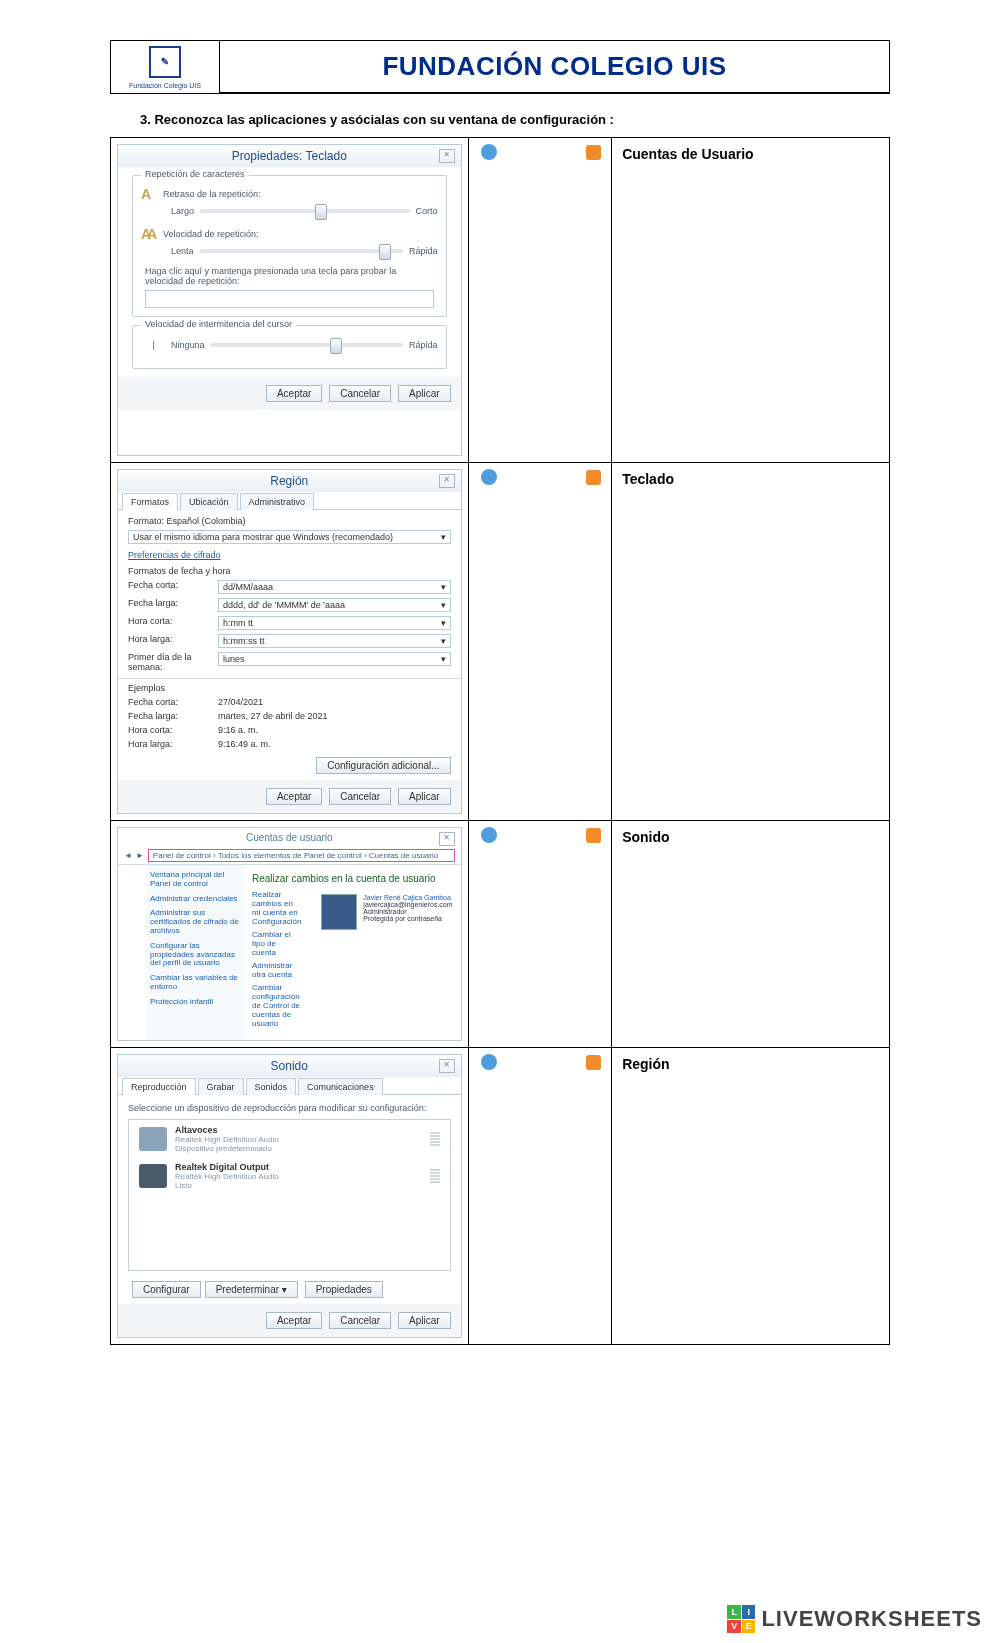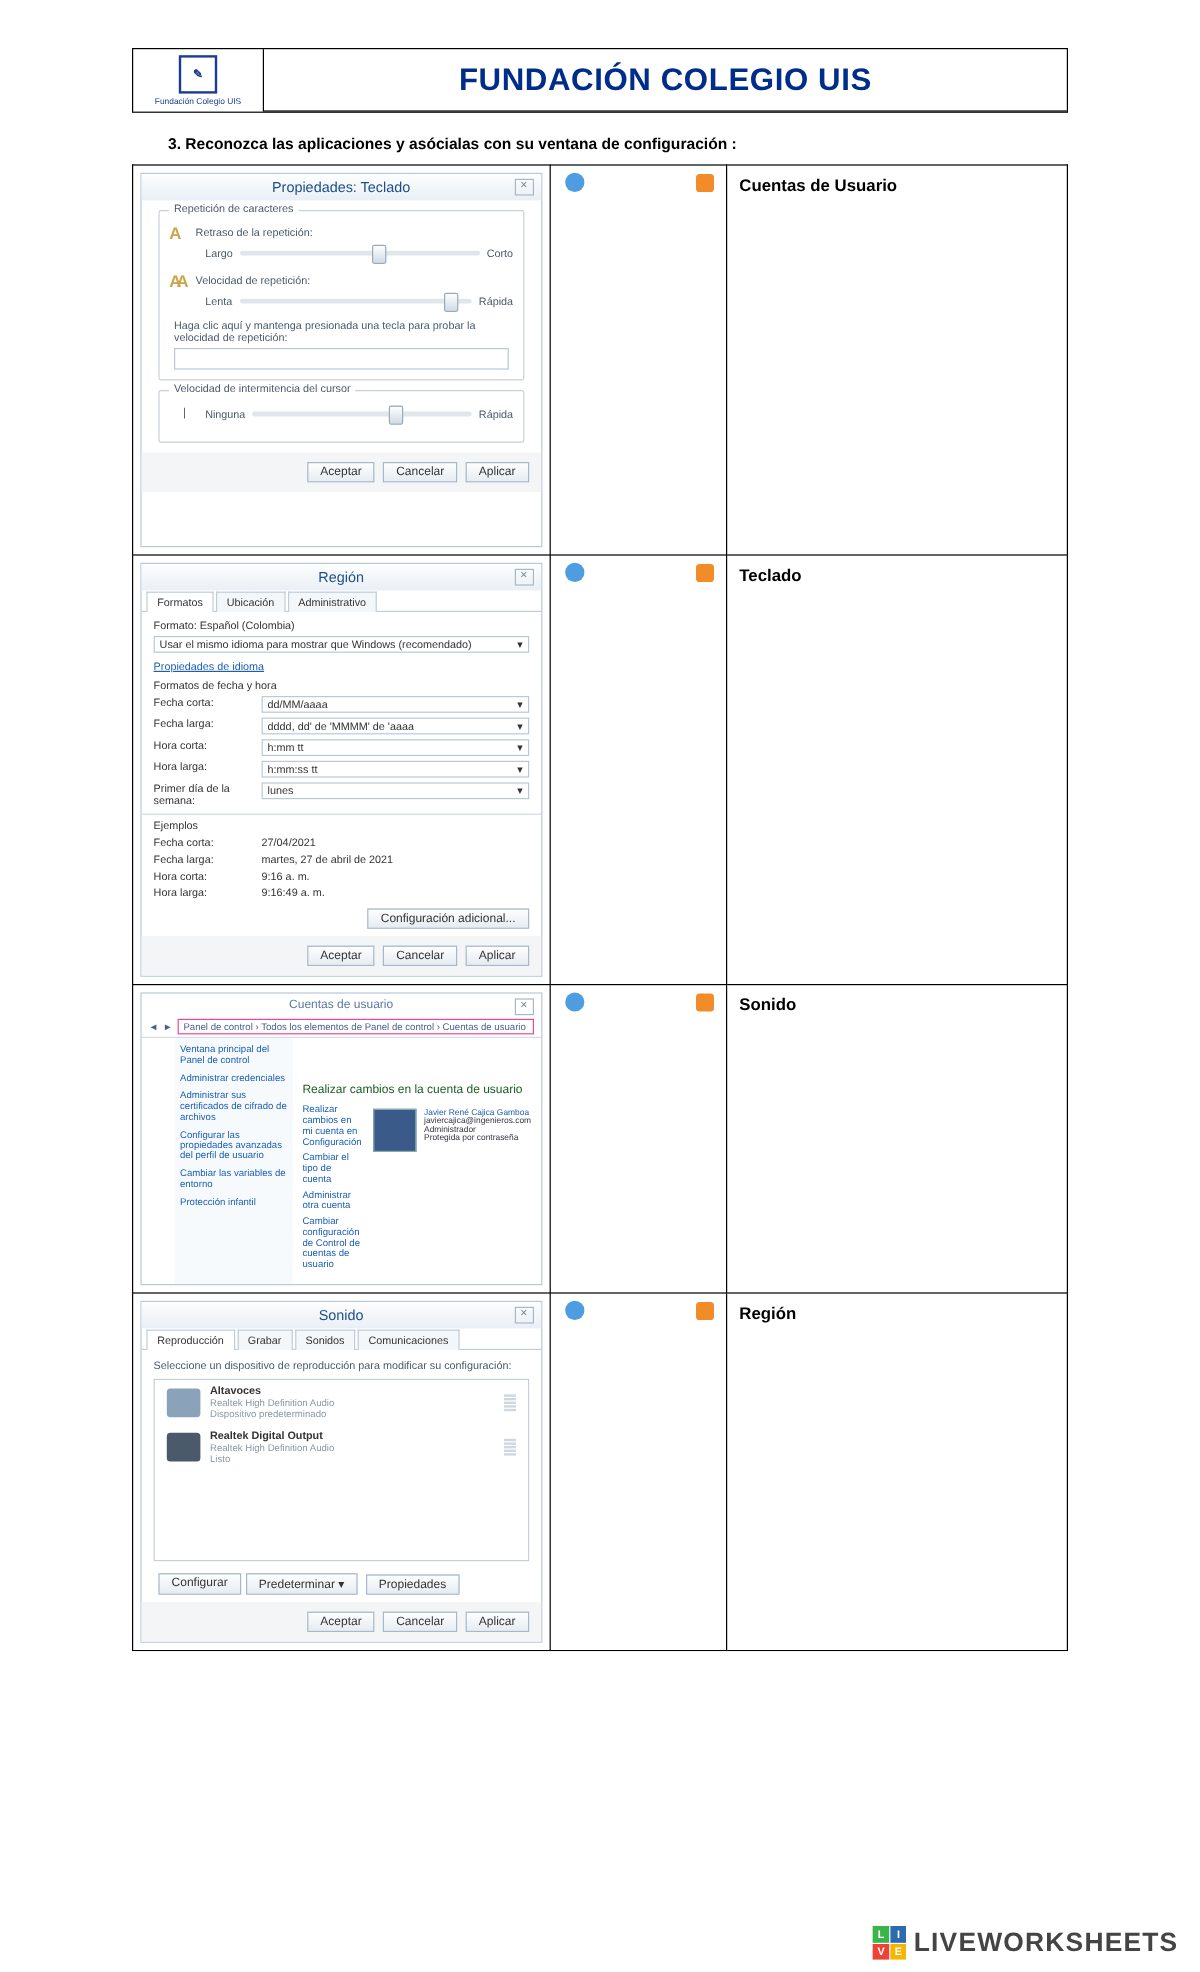--- a/index.html
+++ b/index.html
@@ -265,21 +265,21 @@
   color:#4a628a;
 }
 .exp-body { display:flex; }
 .exp-side {
   width:90px;
   padding:6px 4px;
   background:#f7fafc;
   margin-left:28px;
 }
 .exp-side div { color:#1a5fb4; margin-bottom:6px; line-height:1.1; }
-.exp-main { flex:1; padding:8px;margin-top:30px; }
+.exp-main { flex:1; padding:8px; }
 .exp-main .h { color:#1b5e20; font-size:10px; margin-bottom:6px; }
 .exp-main .lk { color:#1a5fb4; margin-bottom:4px; font-size:8px; }
 .exp-user { display:flex; gap:6px; align-items:flex-start; margin-top:4px;}
 .exp-av { width:34px; height:34px; background:#3a5a8a; border:1px solid #8aa; }
 
 
 .dev-row {
   display:flex; align-items:center; gap:8px; padding:4px 10px;
 }
 .dev-icon{
@@ -404,21 +404,21 @@
             <div class="tab">Ubicación</div>
             <div class="tab">Administrativo</div>
           </div>
           <div class="sect-head" style="padding-top:6px;">Formato: Español (Colombia)</div>
           <div class="form-row">
                 <div class="val">
                   <span>Usar el mismo idioma para mostrar que Windows (recomendado)</span>
                   <span>▾</span>
                 </div>
               </div>
-          <div class="link">Propiedades de idioma</div>
+          <div class="link">Preferencias de cifrado</div>
           <div class="sect-head">Formatos de fecha y hora</div>
           <div class="form-row">
                 <div class="lbl">Fecha corta:</div>
                 <div class="val">
                   <span>dd/MM/aaaa</span>
                   <span>▾</span>
                 </div>
               </div>
           <div class="form-row">
                 <div class="lbl">Fecha larga:</div>
@@ -498,21 +498,21 @@
             <div class="exp-side">
               <div>Ventana principal del Panel de control</div>
               <div>Administrar credenciales</div>
               <div>Administrar sus certificados de cifrado de archivos</div>
               <div>Configurar las propiedades avanzadas del perfil de usuario</div>
               <div>Cambiar las variables de entorno</div>
               <div>Protección infantil</div>
             </div>
             <div class="exp-main">
               <div class="h">Realizar cambios en la cuenta de usuario</div>
-              <div style="display:flex;gap:10px;">
+              <div style="display:flex;gap:20px;">
                 <div style="flex:1;">
                   <div class="lk">Realizar cambios en mi cuenta en Configuración</div>
                   <div class="lk">Cambiar el tipo de cuenta</div>
                   <div class="lk">Administrar otra cuenta</div>
                   <div class="lk">Cambiar configuración de Control de cuentas de usuario</div>
                 </div>
                 <div class="exp-user">
                   <div class="exp-av"></div>
                   <div style="font-size:7px;color:#334;">
                     <div style="color:#1a5fb4;">Javier René Cajica Gamboa</div>

